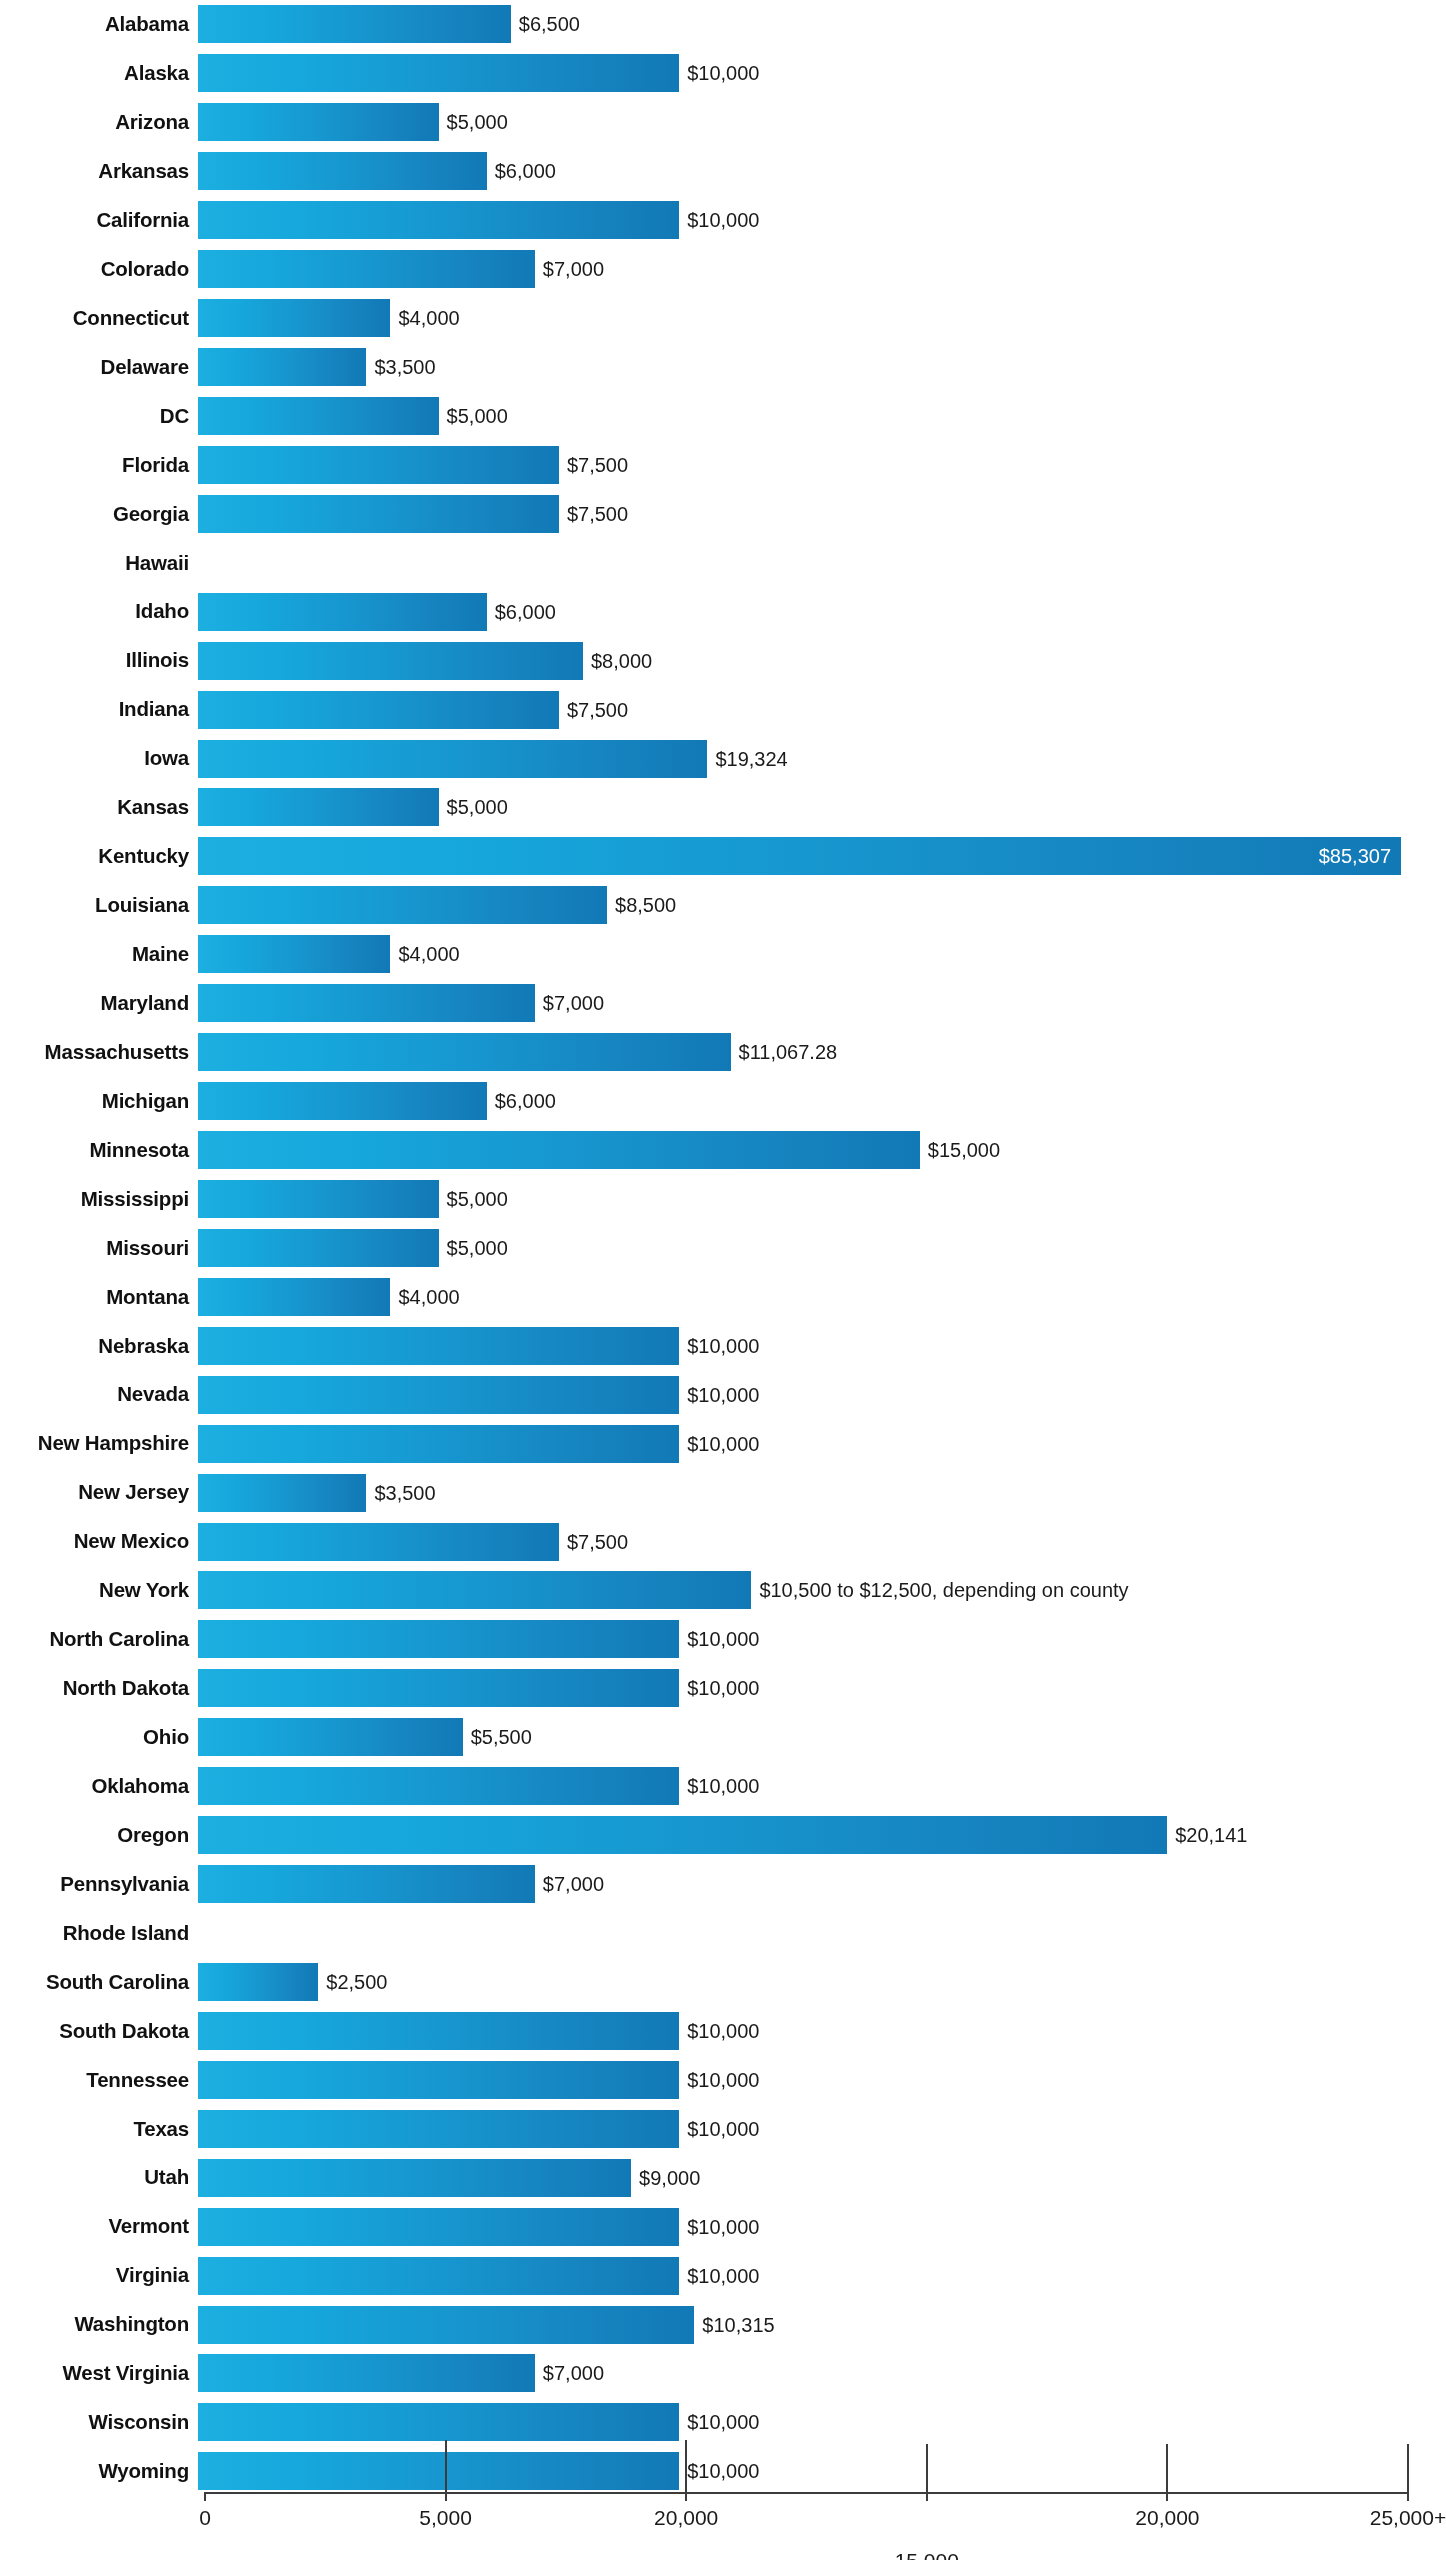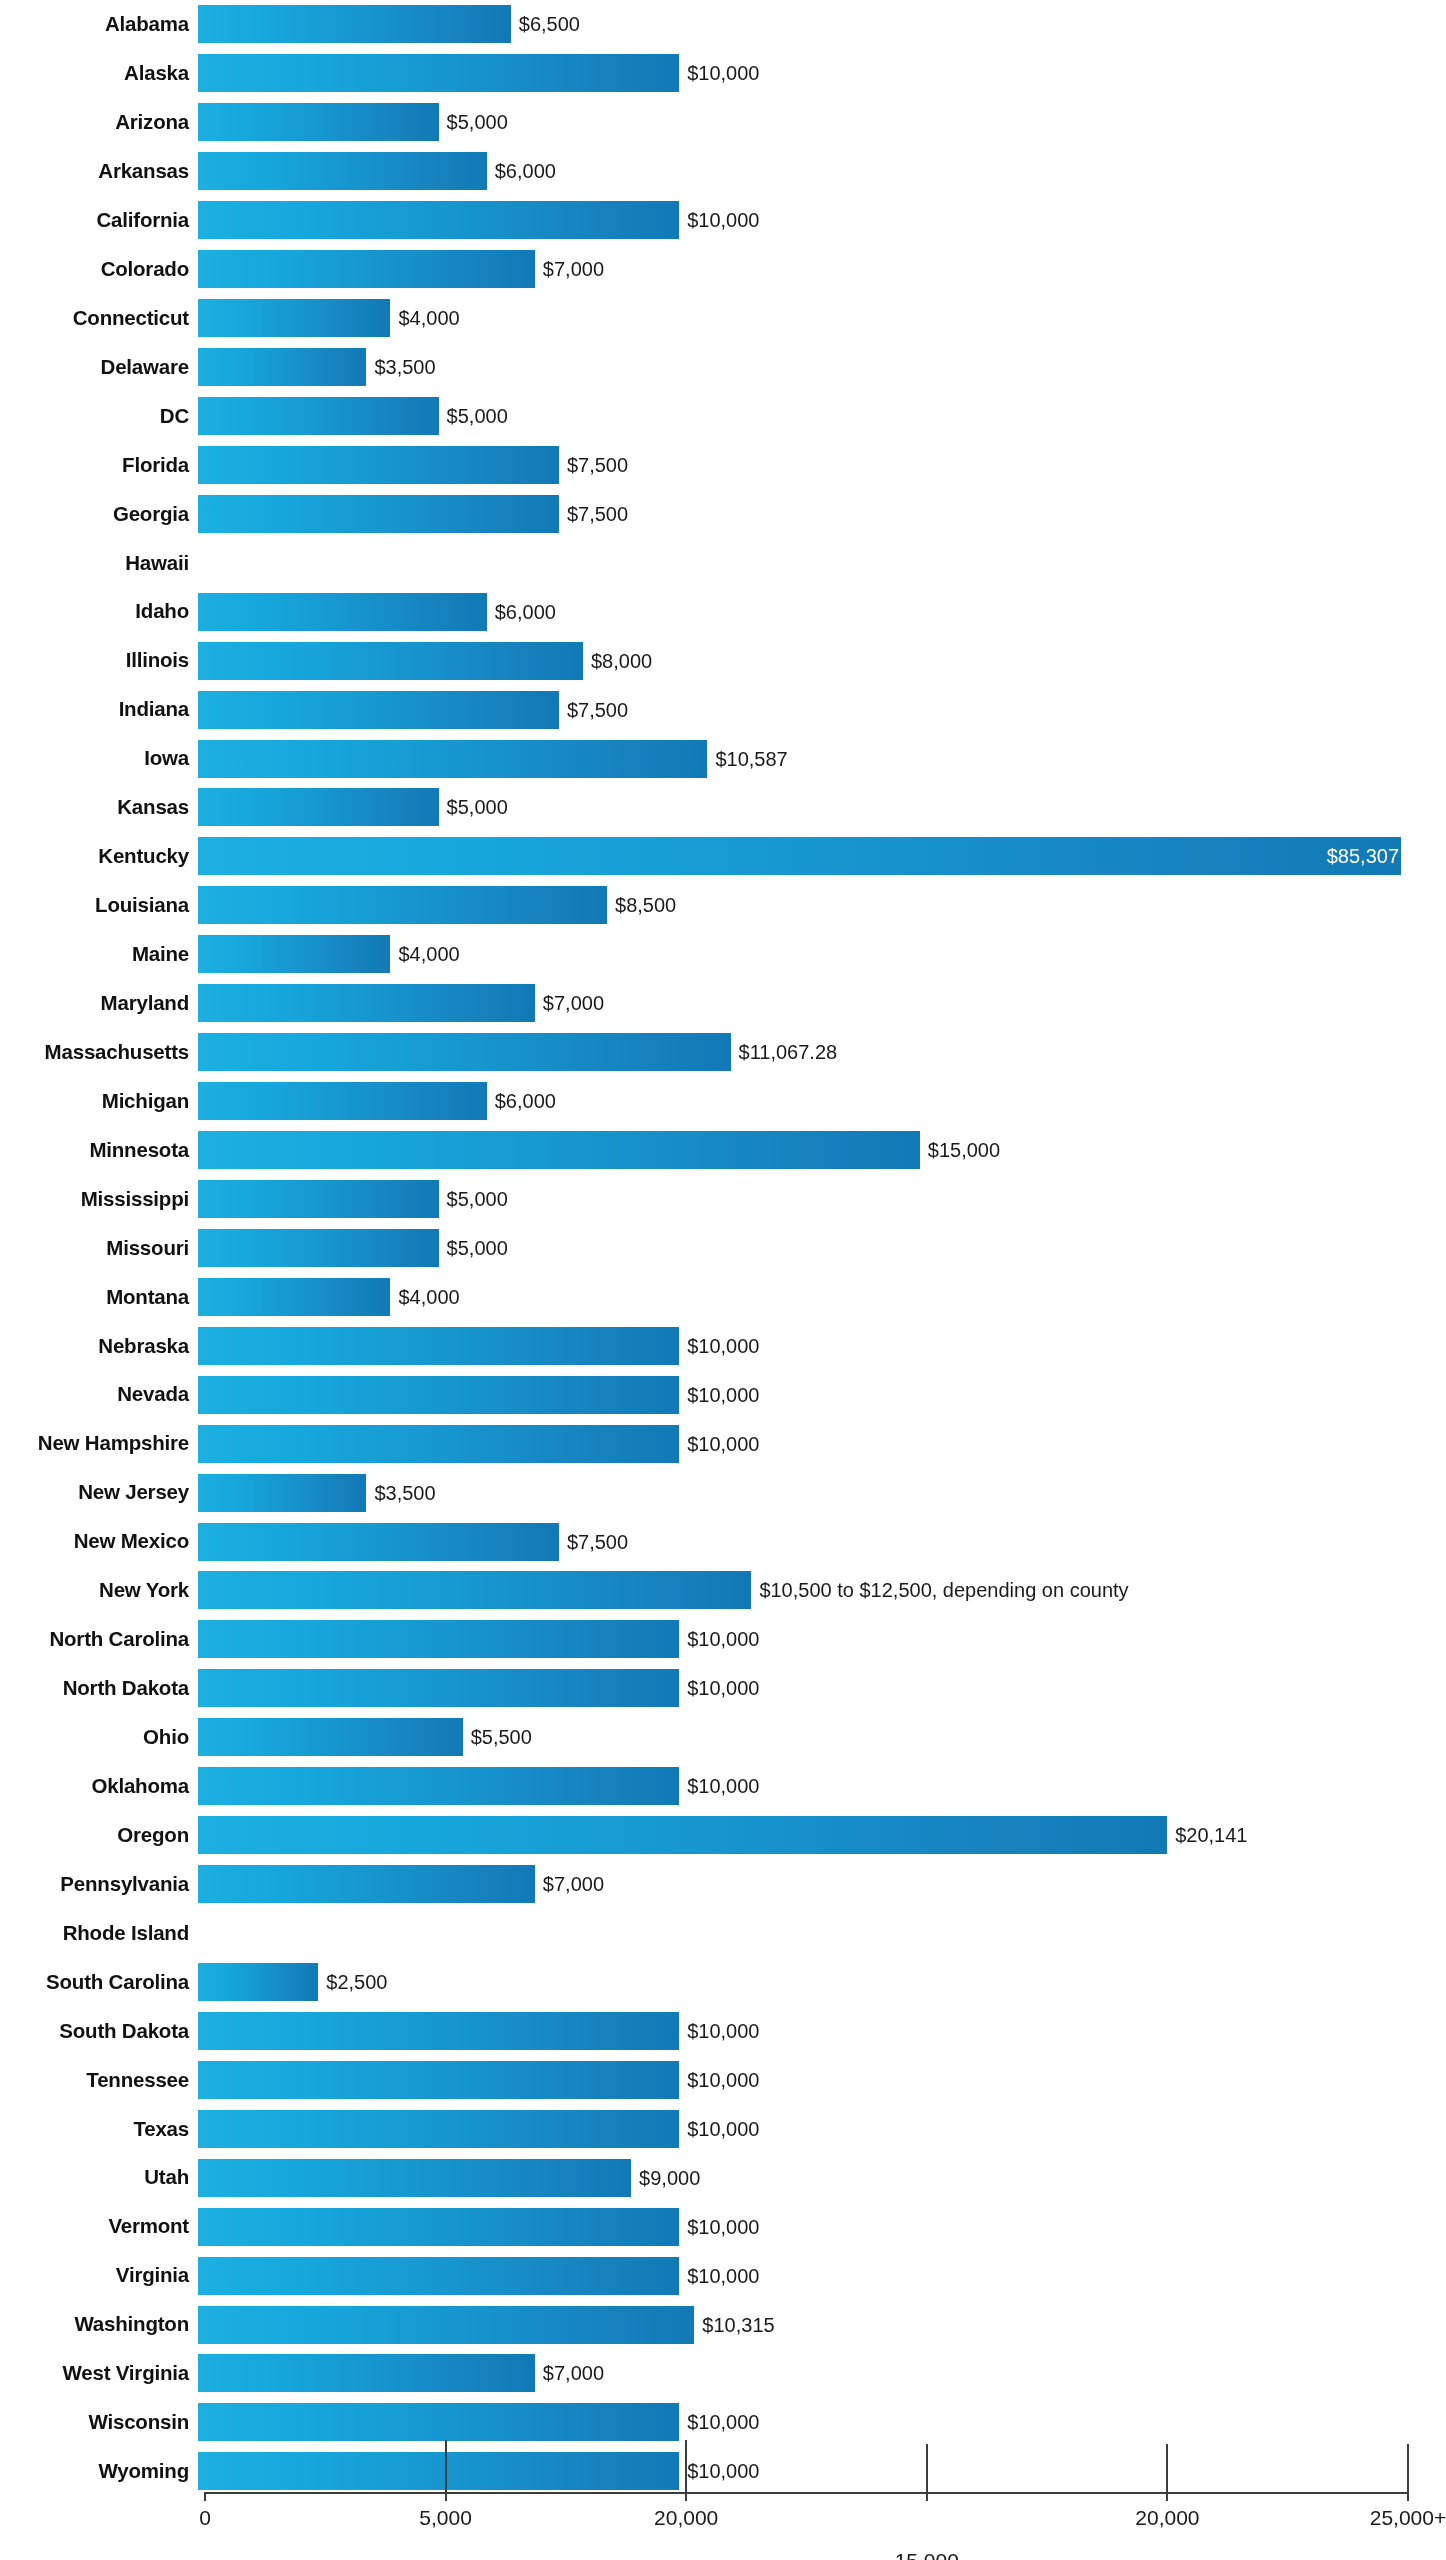--- a/index.html
+++ b/index.html
@@ -83,21 +83,21 @@
     font-size: 20px;
     font-weight: normal;
     color: #1a1a1a;
     white-space: nowrap;
     margin-left: 8px;
     line-height: 1;
   }
 
   .bar-value.inside {
     position: absolute;
-    right: 2px;
+    right: 10px;
     top: 50%;
     transform: translateY(-50%);
     color: #ffffff;
     margin-left: 9px;
   }
 
   
   #axis {
     position: absolute;
     left: 205px;
@@ -243,21 +243,21 @@
           <div class="cat-label">Indiana</div>
           <div class="bar-wrap">
             <div class="bar" style="width: 360.9px;"></div>
             <span class="bar-value">$7,500</span>
           </div>
         </div>
         <div class="row">
           <div class="cat-label">Iowa</div>
           <div class="bar-wrap">
             <div class="bar" style="width: 509.446px;"></div>
-            <span class="bar-value">$10,587</span>
+            <span class="bar-value">$19,324</span>
           </div>
         </div>
         <div class="row">
           <div class="cat-label">Kansas</div>
           <div class="bar-wrap">
             <div class="bar" style="width: 240.6px;"></div>
             <span class="bar-value">$5,000</span>
           </div>
         </div>
         <div class="row">

